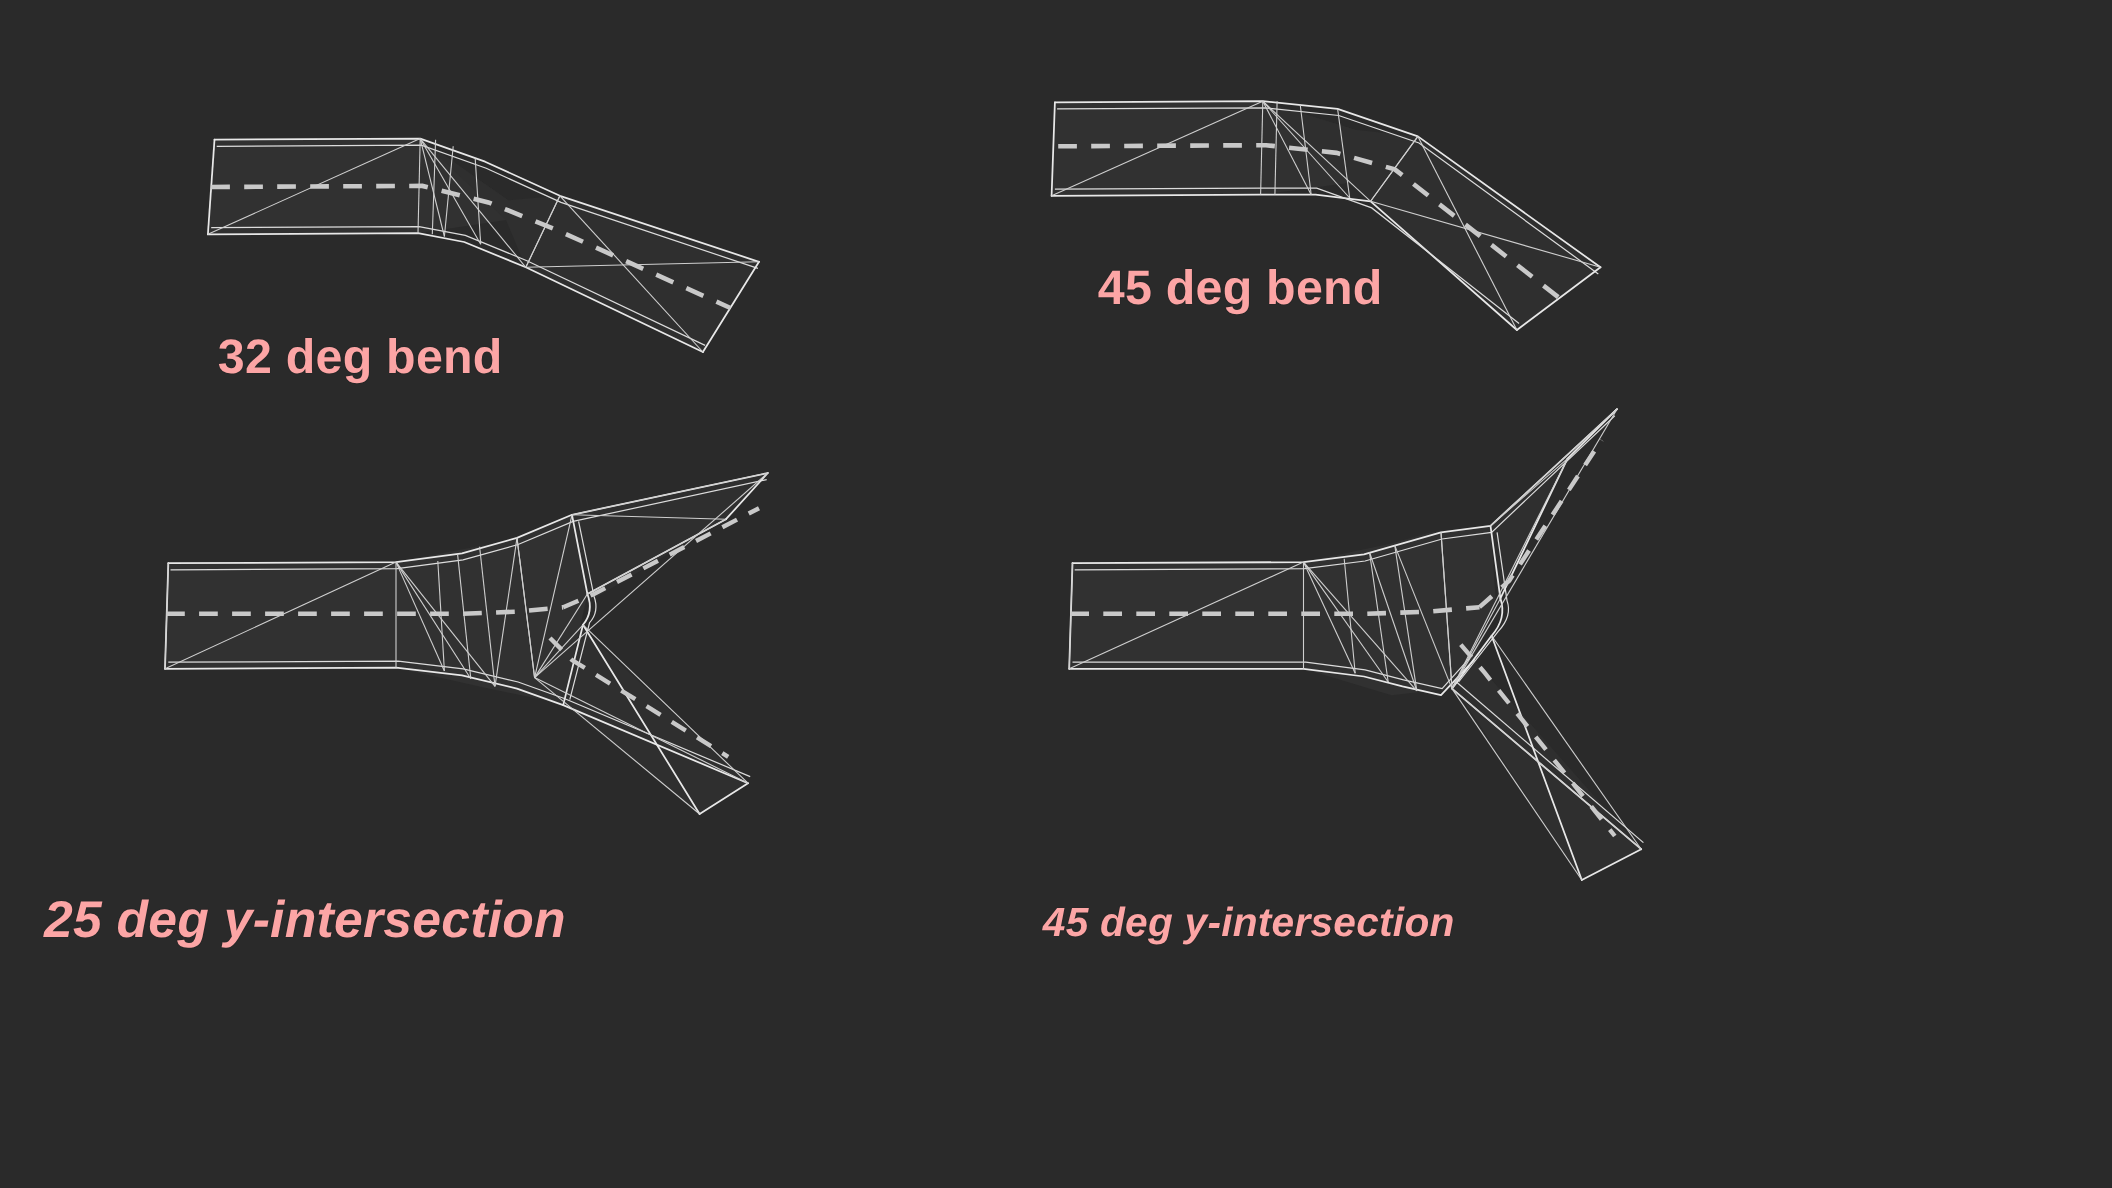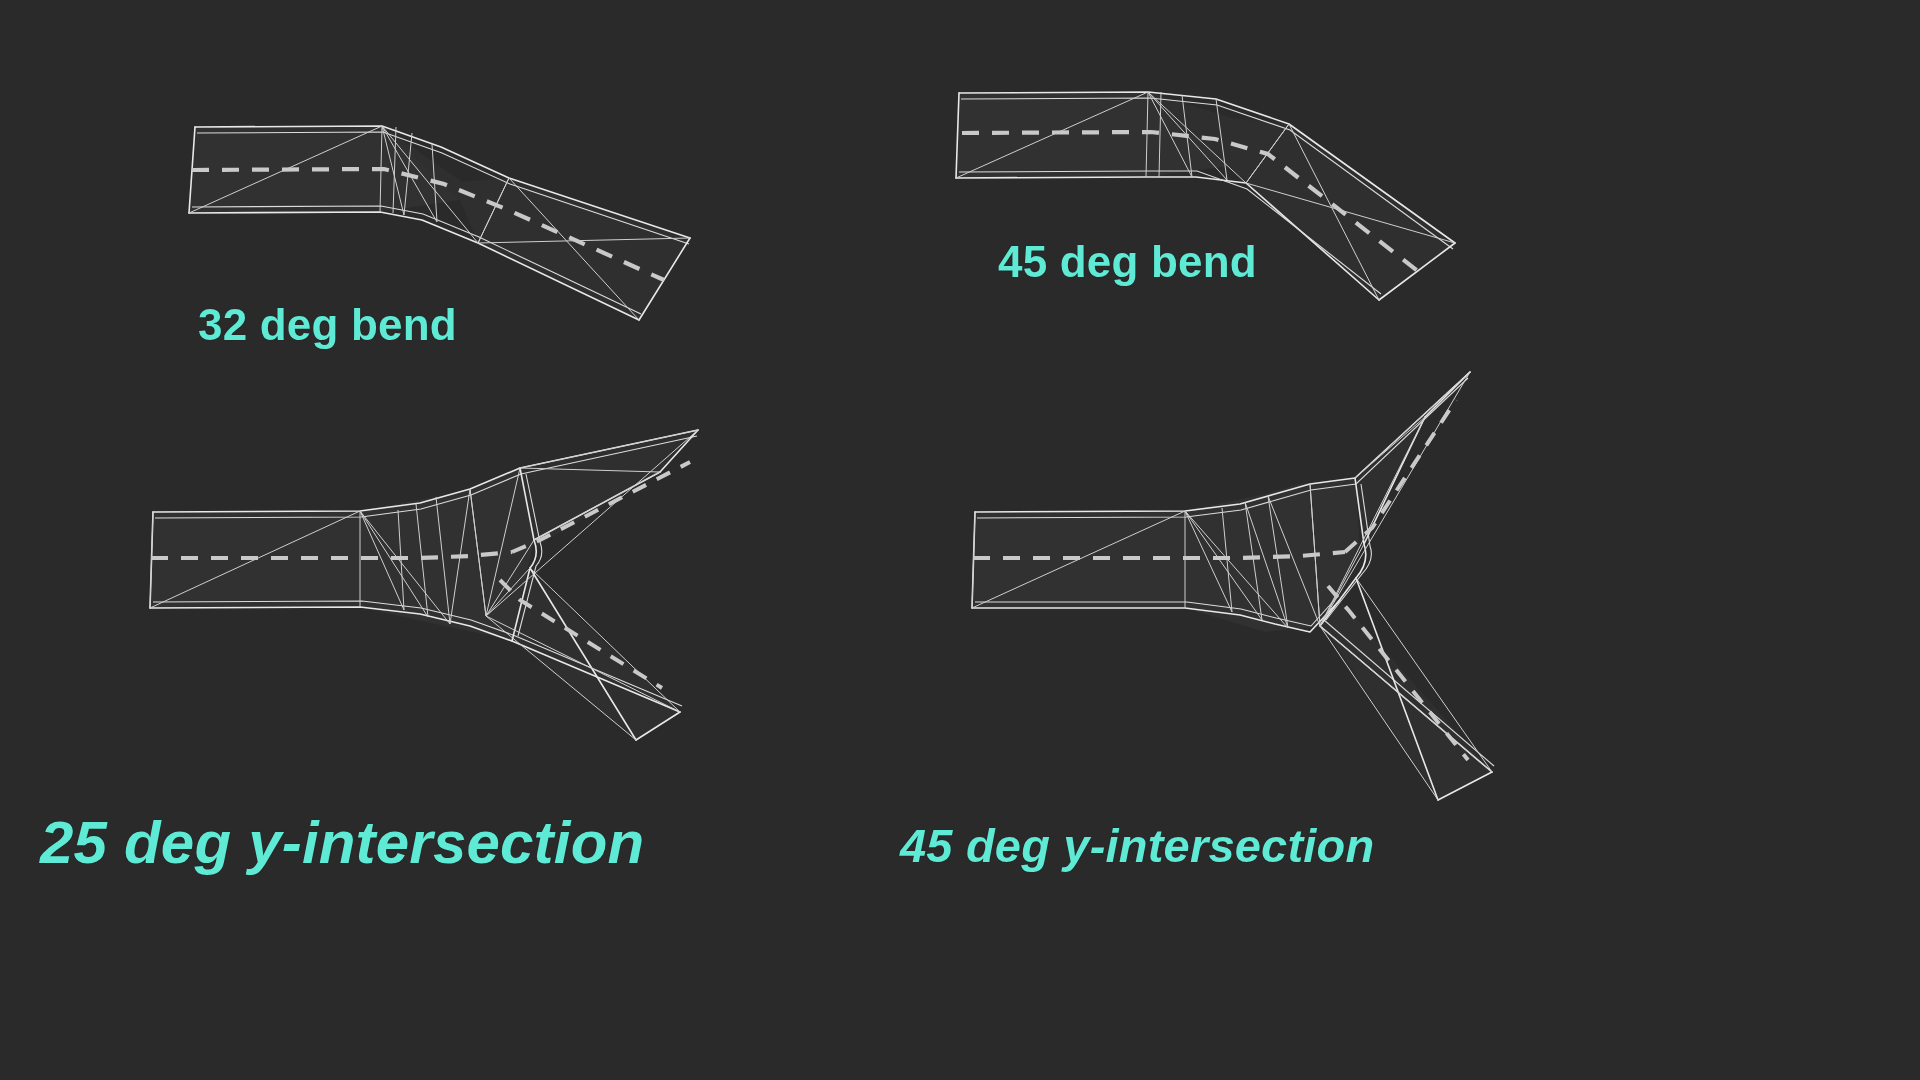--- a/index.html
+++ b/index.html
@@ -20,36 +20,36 @@
   }
   #wire-svg {
     position: absolute;
     inset: 0;
     width: 1920px;
     height: 1080px;
     display: block;
   }
   .label {
     position: absolute;
-    color: #5eead4;
+    color: #fca5a5;
     font-family: "Liberation Sans", sans-serif;
     font-size: 44px;
     font-weight: 600;
     letter-spacing: 0.2px;
     white-space: nowrap;
     text-shadow: 0 0 1px rgba(0,0,0,0.5);
     user-select: none;
   }
   .label.oblique {
     font-style: italic;
   }
   #lbl-bend25   { left: 198px; top: 300px; }
   #lbl-bend45   { left: 998px; top: 237px; }
-  #lbl-yint25   { left: 40px;  top: 808px; font-size: 60px; }
-  #lbl-yint45   { left: 900px; top: 818px; font-size: 47px; }
+  #lbl-yint25   { left: 40px;  top: 808px; font-size: 47px; }
+  #lbl-yint45   { left: 948px; top: 818px; font-size: 37px; }
 </style>
 </head>
 <body style="background: rgb(42, 42, 42);">
 
 <div id="viewport" style="background: rgb(42, 42, 42);">
 
   <svg id="wire-svg" viewBox="0 0 1920 1080" xmlns="http://www.w3.org/2000/svg">
     <defs>
       <style>
         .surf   { fill:#313131; stroke:none; }

